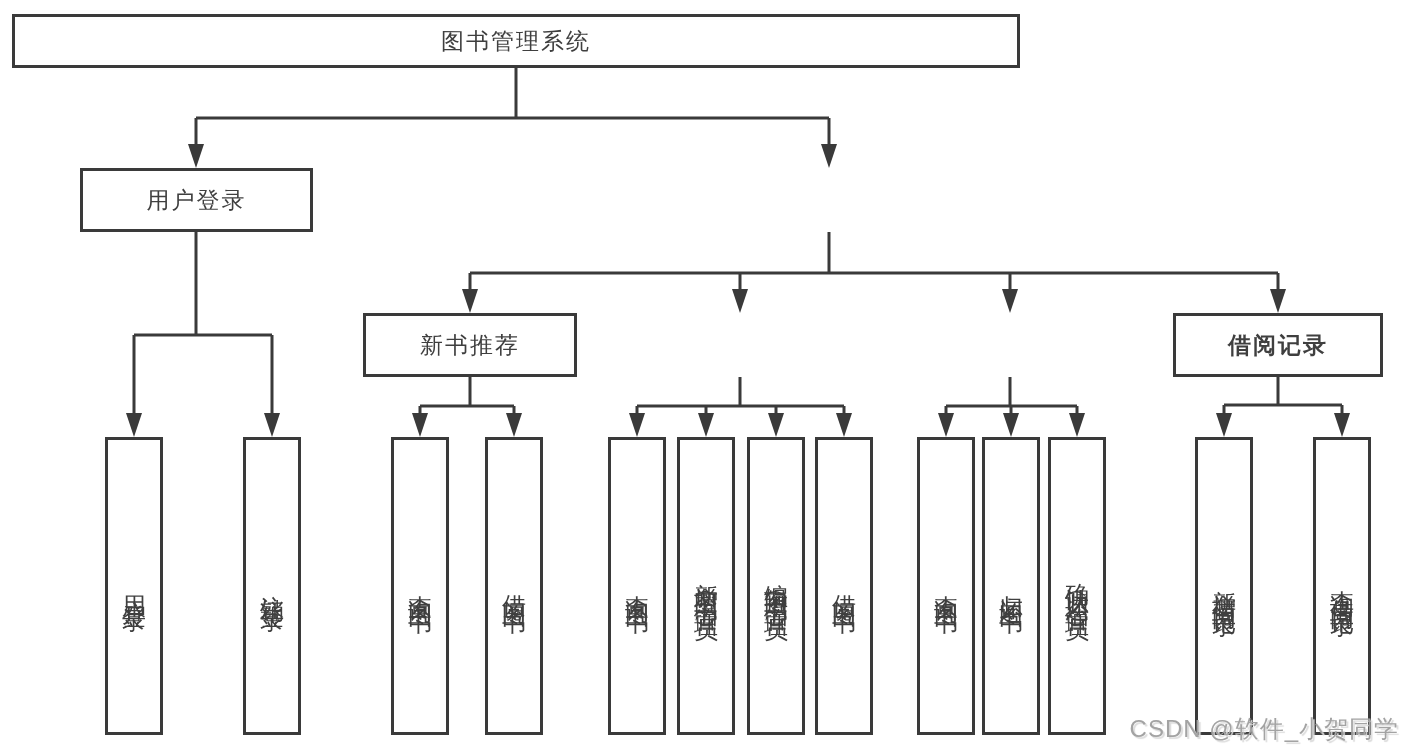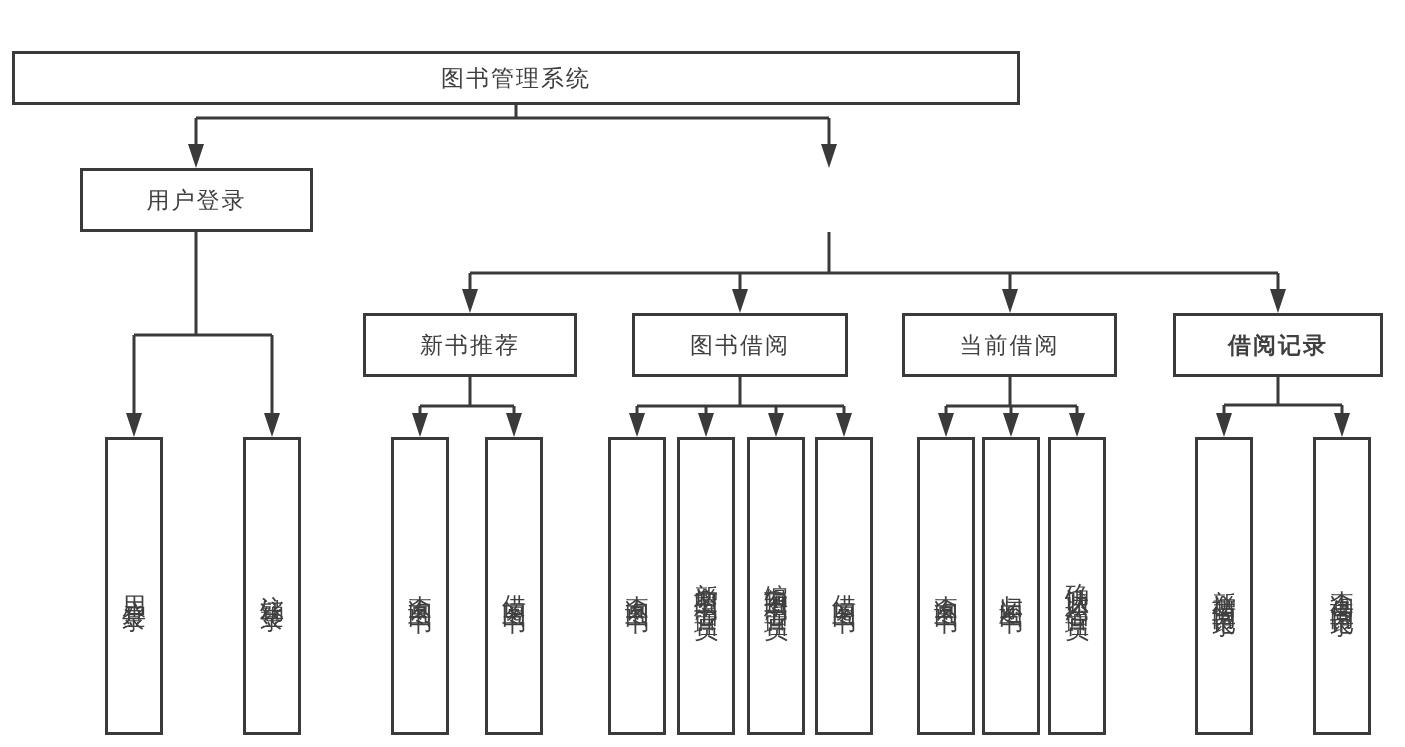--- a/index.html
+++ b/index.html
@@ -91,36 +91,30 @@
       <polygon fill="#3a3a3a" stroke="none" points="1003,413 1019,413 1011,437"></polygon>
       <polygon fill="#3a3a3a" stroke="none" points="1069,413 1085,413 1077,437"></polygon>
     </g>
     <g>
       <path d="M1278,377 V405 M1224,405 H1342 M1224,405 V414 M1342,405 V414"></path>
       <polygon fill="#3a3a3a" stroke="none" points="1216,413 1232,413 1224,437"></polygon>
       <polygon fill="#3a3a3a" stroke="none" points="1334,413 1350,413 1342,437"></polygon>
     </g>
   </svg>
 
-  <div class="node" style="left:12px; top:14px; width:1008px; height:54px;margin-top:37px;">
+  <div class="node" style="left:12px; top:14px; width:1008px; height:54px;">
     <span class="h-label">图书管理系统</span>
   </div>
 
   <div class="node" style="left:80px; top:168px; width:233px; height:64px;">
     <span class="h-label">用户登录</span>
   </div>
 
   <div class="node" style="left:363px; top:313px; width:214px; height:64px;align-items:center;">
     <span class="h-label">新书推荐</span>
-  </div>
-  <div class="node" style="left:632px; top:313px; width:216px; height:64px;">
-    <span class="h-label">图书借阅</span>
-  </div>
-  <div class="node" style="left:902px; top:313px; width:215px; height:64px;">
-    <span class="h-label">当前借阅</span>
   </div>
   <div class="node" style="left:1173px; top:313px; width:210px; height:64px;font-weight:bold;">
     <span class="h-label">借阅记录</span>
   </div>
 
   <div class="node" style="left:105px; top:437px; width:58px; height:298px;">
     <span class="v-label">用户登录</span>
   </div>
   <div class="node" style="left:243px; top:437px; width:58px; height:298px;">
     <span class="v-label">注销登录</span>
@@ -156,14 +150,15 @@
     <span class="v-label">确认归还（管理员）</span>
   </div>
 
   <div class="node" style="left:1195px; top:437px; width:58px; height:298px;">
     <span class="v-label">新增借阅记录</span>
   </div>
   <div class="node" style="left:1313px; top:437px; width:58px; height:298px;">
     <span class="v-label">查询借阅记录</span>
   </div>
 
+  <div class="watermark">CSDN @软件_小贺同学</div>
 
 </div>
 
 </body></html>

